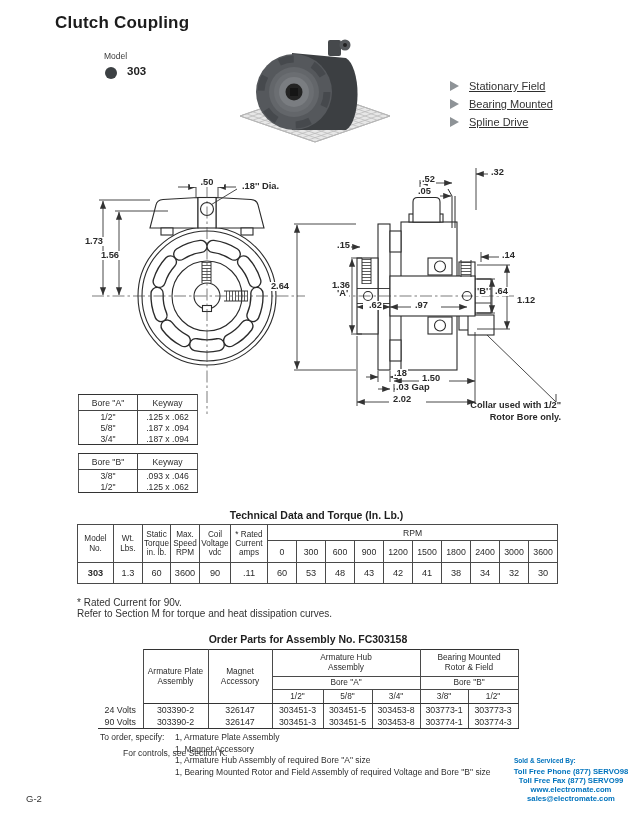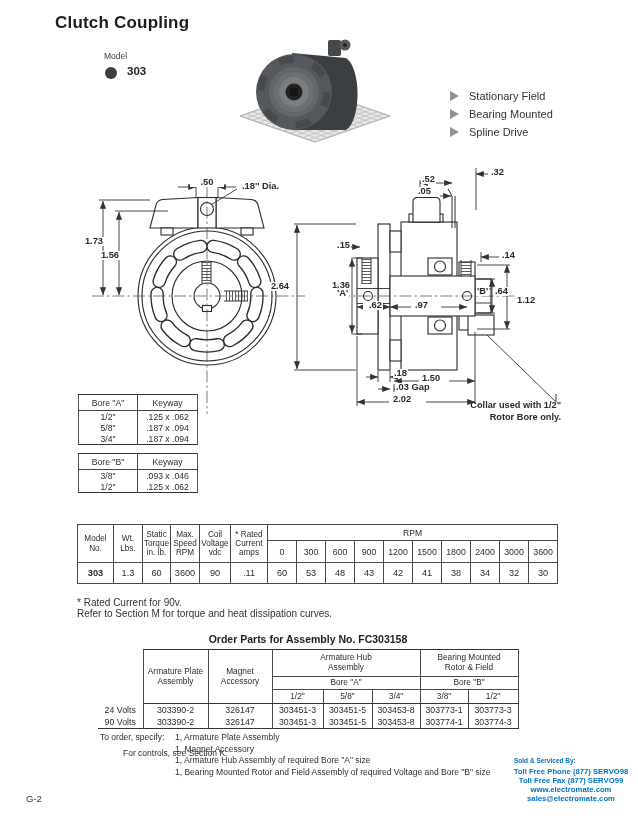--- a/index.html
+++ b/index.html
@@ -6,21 +6,21 @@
   .page{position:relative;width:638px;height:826px;background:#ffffff;margin:0 auto;
         font-family:"Liberation Sans",sans-serif;color:#2e2e2e;overflow:hidden;}
   .abs{position:absolute;}
   .pre{white-space:pre-line;}
 
   .title{left:55px;top:13px;font-size:17px;font-weight:bold;color:#1c1c1c;letter-spacing:.2px;}
   .model-label{left:104px;top:51px;font-size:8.5px;color:#3a3a3a;}
   .model-dot{left:105px;top:67px;width:12px;height:12px;border-radius:50%;background:#3c4043;}
   .model-num{left:127px;top:65px;font-size:11.5px;font-weight:bold;color:#222;}
 
-  .features{left:450px;top:87px;}
+  .features{left:450px;top:77px;text-decoration:underline;}
   .feat{display:flex;align-items:center;height:18px;}
   .tri{width:0;height:0;border-left:9px solid #8e9397;border-top:5.5px solid transparent;
        border-bottom:5.5px solid transparent;margin-right:10px;}
   .feat span{font-size:11px;color:#333;}
 
   svg.layer{left:0;top:0;pointer-events:none;}
 
   .d{position:absolute;font-size:9.3px;font-weight:600;color:#2a2a2a;line-height:1;
      background:#fff;padding:0 1px;}
   .ctr{text-align:center;}
@@ -306,20 +306,21 @@
       <td>3/8"</td>
       <td>.093 x .046</td>
         </tr>
     <tr>
       <td>1/2"</td>
       <td>.125 x .062</td>
         </tr>
   </tbody>
     </table>
 
+  <div class="abs ttitle ctr" style="left:77px;top:509px;width:479px;">Technical Data and Torque (In. Lb.)</div>
   <table class="abs tech" style="left:77px;top:524px;">
     <colgroup>
         <col style="width:36px">
         <col style="width:29px">
         <col style="width:28px">
         <col style="width:29px">
         <col style="width:31px">
         <col style="width:37px">
     <col style="width:29px">
         <col style="width:29px">

